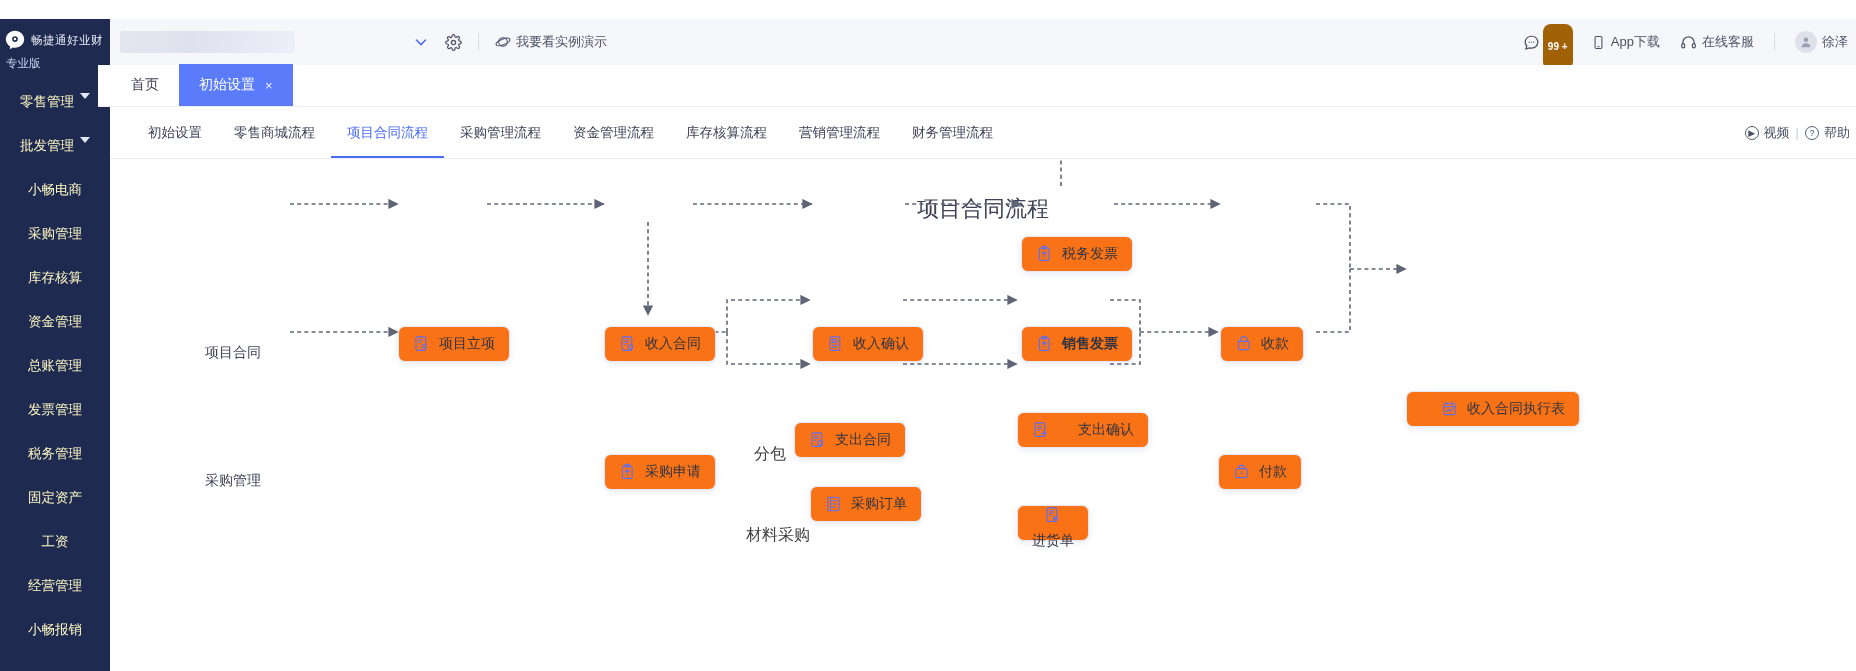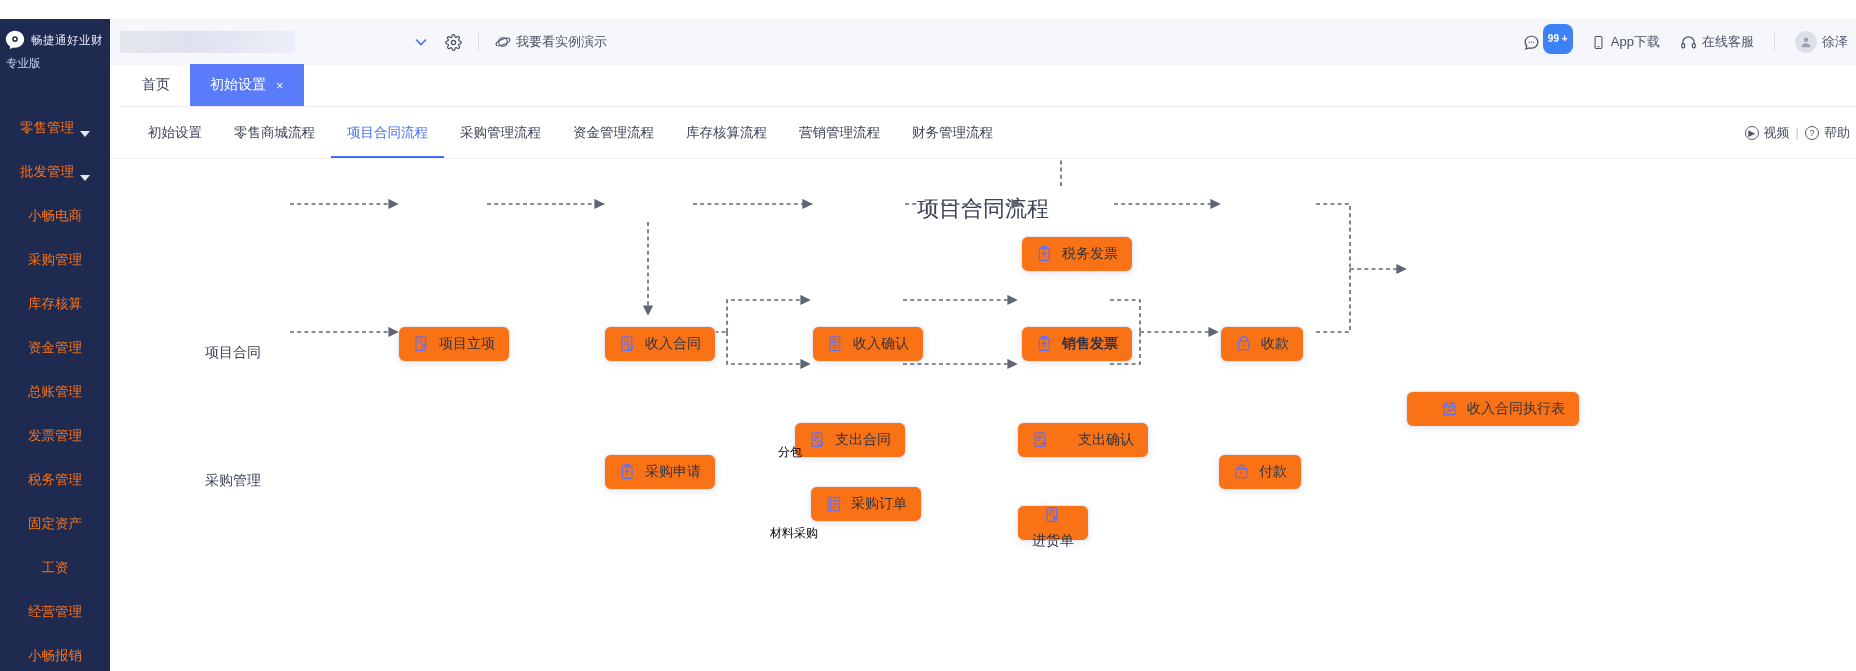--- a/index.html
+++ b/index.html
@@ -20,22 +20,22 @@
   .logo-wrap { height:68px; padding:10px 8px 0 4px; }
   .logo-row { display:flex; align-items:center; gap:5px; }
   .logo-mark { width:22px; height:22px; flex:0 0 22px; position:relative; }
   .logo-text {
     color:#e9ecf5; font-size:11.5px; letter-spacing:.5px; white-space:nowrap;
     overflow:hidden;
   }
   .logo-sub { color:#c9d2ef; font-size:11.5px; margin-top:5px; padding-left:2px; }
   .side-menu { margin-top:6px; }
   .side-item {
-    height:44px; display:flex; align-items:flex-end; justify-content:center;
-    color:#f97316; font-size:13.5px; cursor:pointer; gap:6px;
+    height:44px; display:flex; align-items:flex-start; justify-content:center;
+    color:#fef9c3; font-size:13.5px; cursor:pointer; gap:6px;
   }
   .caret-down {
     width:0;height:0;border-left:5px solid transparent;border-right:5px solid transparent;
     border-top:6px solid #e3e7f5; display:inline-block;
   }
 
   
   .topbar {
     position:absolute; left:110px; top:19px; right:0; height:46px;
     background:#f6f7fb; display:flex; align-items:center;
@@ -43,30 +43,30 @@
   .company-box { margin-left:10px; width:175px; height:22px;
     background:linear-gradient(100deg,#e4e6ef 0%,#dfe2ee 40%,#eceefa 100%);
     border-radius:2px; }
   .icon-btn { display:flex; align-items:center; gap:5px; cursor:pointer; font-size:13px; color:#4a5164;}
   .divider-v { width:1px; height:18px; background:#d9dce6; }
   .topbar-right {
     margin-left:auto; display:flex; align-items:center; gap:20px; padding-right:8px; color:#4a5164;
   }
   .badge {
     position:absolute; top:-9px; left:20px;
-    background:#3b82f6; color:#fff; font-size:10px; line-height:14px;
-    border-radius:8px; padding:8px 5px; font-weight:bold; white-space:nowrap;
+    background:#a16207; color:#fff; font-size:10px; line-height:14px;
+    border-radius:8px; padding:16px 5px; font-weight:bold; white-space:nowrap;
   }
   .avatar { width:22px;height:22px;border-radius:50%;background:#dfe1ea;
     display:flex;align-items:center;justify-content:center;}
 
   
   .pagetabs {
-    position:absolute; left:120px; top:65px; right:0; height:42px;
-    background:#fff; display:flex; align-items:flex-end; padding-left:2px;
+    position:absolute; left:98px; top:65px; right:0; height:42px;
+    background:#fff; display:flex; align-items:flex-end; padding-left:13px;
     border-bottom:1px solid #edeff4;
   }
   .ptab { height:42px; padding:0 20px; display:flex; align-items:center;
     font-size:14px; color:#3d4256; cursor:pointer; }
   .ptab.active { background:#5b7cfa; color:#fff; }
   .ptab .tclose { margin-left:10px; font-size:13px; opacity:.9; }
 
   
   .subtabs {
     position:absolute; left:110px; top:107px; right:0; height:52px;
@@ -89,21 +89,21 @@
 
   .node {
     position:absolute; height:36px; display:flex; align-items:center; gap:8px;
     padding:0 14px; border-radius:7px; background:#f97316;
     border:1px solid #e6e8f2;
     box-shadow:0 2px 7px rgba(80,95,180,.13);
     font-size:14px; color:#2f3342; white-space:nowrap; cursor:pointer;
   }
   .node .nic { width:18px; height:18px; flex:0 0 18px; }
   svg { display:block; }
-  .edge-label { position:absolute; font-size:12px; color:#000000;margin-left:24px; }
+  .edge-label { position:absolute; font-size:16px; color:#404040; }
 </style>
 </head>
 <body>
 
 <div class="app">
 
   <div class="sidebar">
     <div class="logo-wrap">
       <div class="logo-row">
         <span class="logo-mark">
@@ -407,21 +407,21 @@
             <svg class="nic" viewBox="0 0 24 24">
               <rect x="4" y="2.5" width="13" height="18" rx="2" fill="none" stroke="#5b6ef5" stroke-width="1.5"></rect>
               <line x1="7" y1="6.5" x2="13" y2="6.5" fill="none" stroke="#5b6ef5" stroke-width="1.5"></line>
               <line x1="7" y1="9.5" x2="13" y2="9.5" fill="none" stroke="#5b6ef5" stroke-width="1.5"></line>
               <line x1="7" y1="12.5" x2="10" y2="12.5" fill="none" stroke="#5b6ef5" stroke-width="1.5"></line>
               <circle cx="15" cy="16" r="3" fill="none" stroke="#5b6ef5" stroke-width="1.5"></circle>
             </svg>
           </span>
           <span>支出合同</span>
         </div>
-        <div class="node" style="left: 907px; top: 263px; gap: 28px;">
+        <div class="node" style="left: 907px; top: 253px; gap: 28px;">
           <span>
             <svg class="nic" viewBox="0 0 24 24">
               <rect x="4" y="2.5" width="13" height="18" rx="2" fill="none" stroke="#5b6ef5" stroke-width="1.5"></rect>
               <line x1="7" y1="6.5" x2="13" y2="6.5" fill="none" stroke="#5b6ef5" stroke-width="1.5"></line>
               <line x1="7" y1="9.5" x2="13" y2="9.5" fill="none" stroke="#5b6ef5" stroke-width="1.5"></line>
               <line x1="7" y1="12.5" x2="10" y2="12.5" fill="none" stroke="#5b6ef5" stroke-width="1.5"></line>
               <path d="M12.5 16.5 H18 M15.7 14 L18.3 16.5 L15.7 19" fill="none" stroke="#5b6ef5" stroke-width="1.5" stroke-linecap="round"></path>
             </svg>
           </span>
           <span>支出确认</span>

